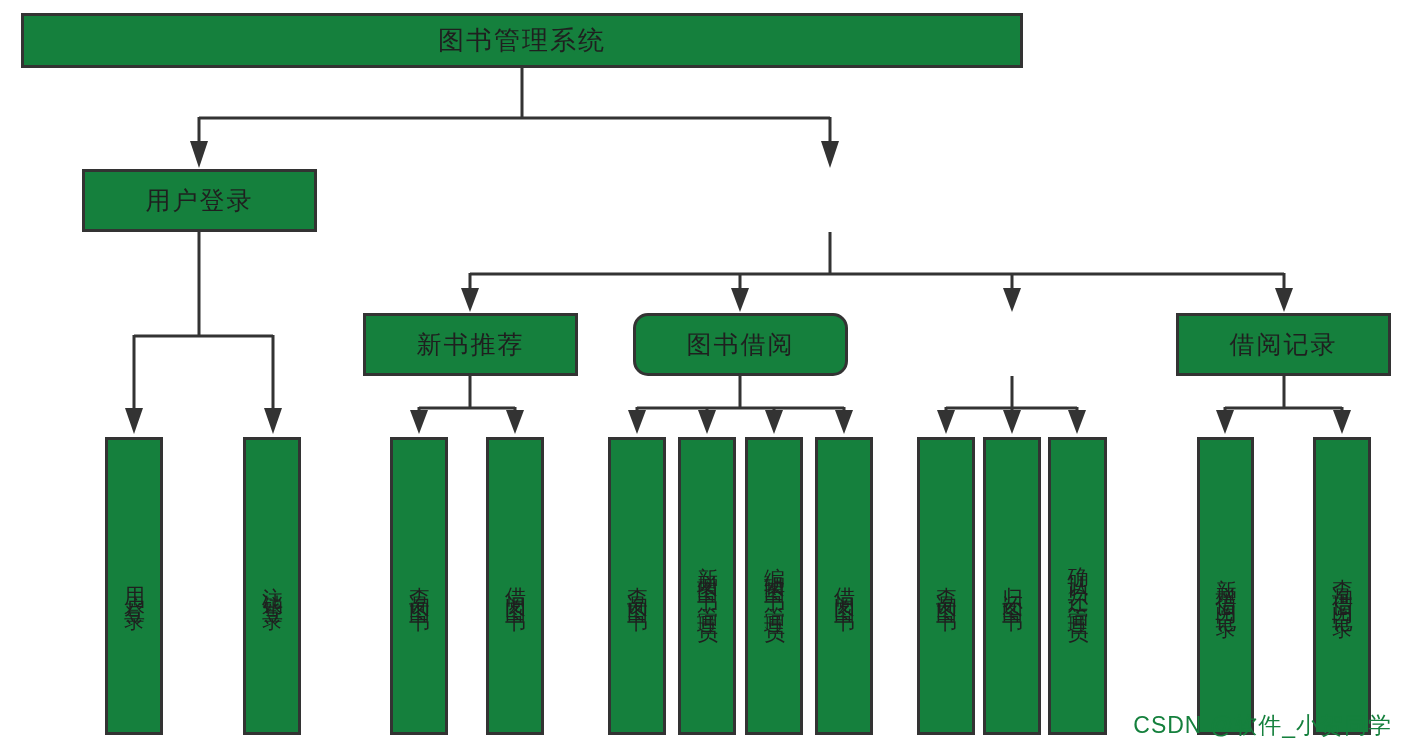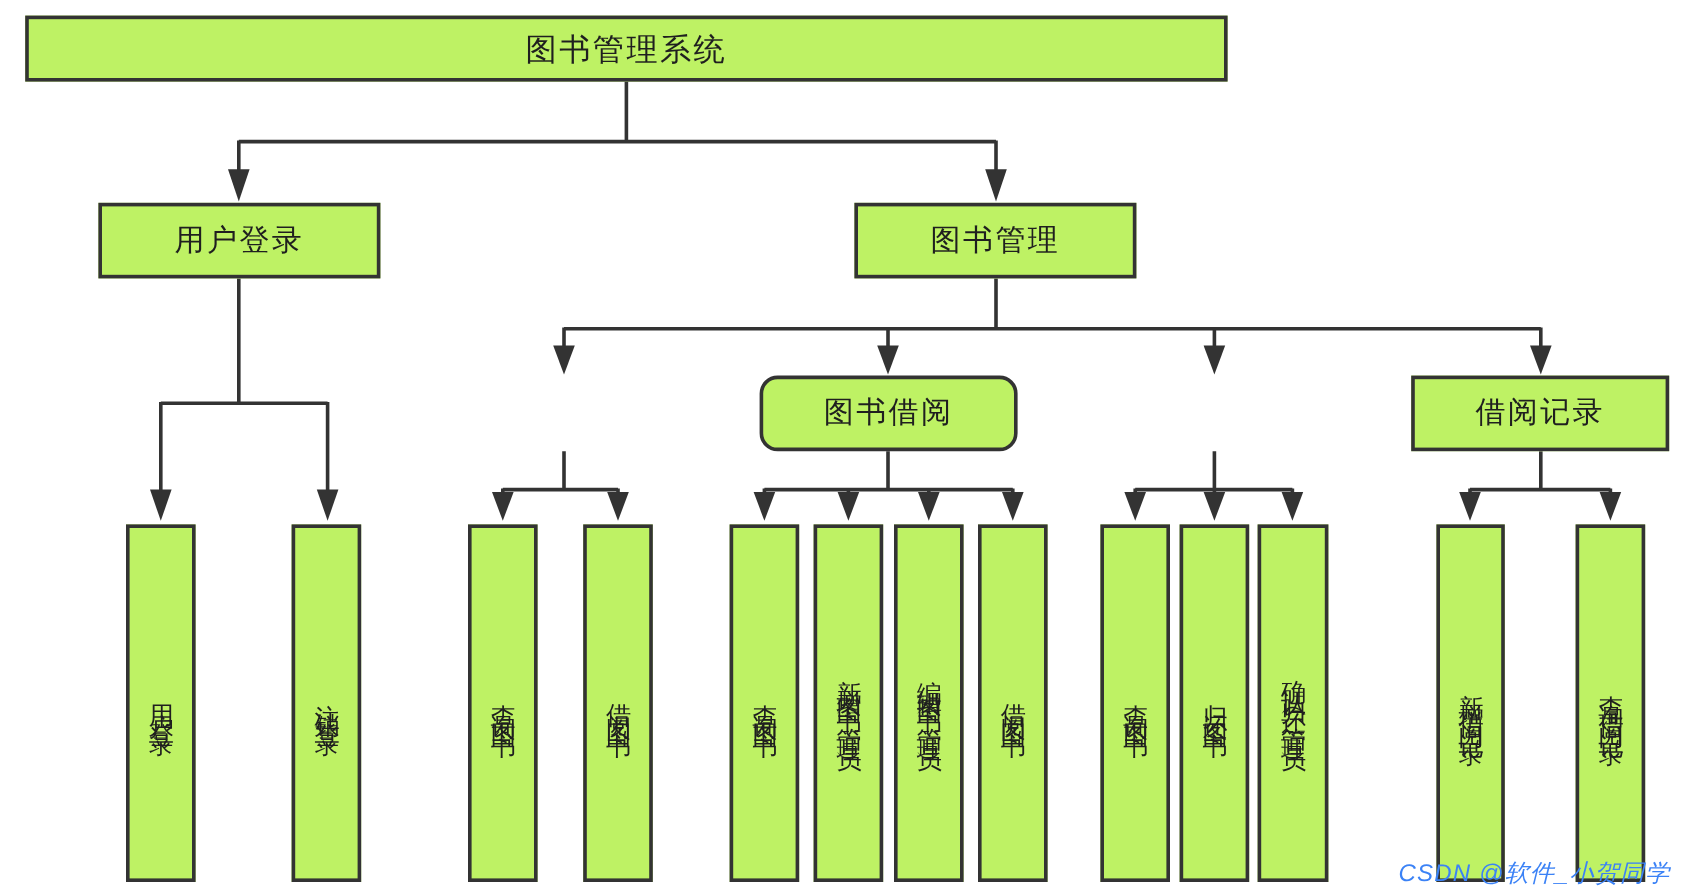--- a/index.html
+++ b/index.html
@@ -20,48 +20,48 @@
     left: 0;
     top: 0;
     width: 1405px;
     height: 747px;
     z-index: 1;
   }
   .box {
     position: absolute;
     box-sizing: border-box;
     border: 3px solid #333333;
-    background: #bef264;
+    background: #15803d;
     color: #1f1f1f;
     display: flex;
     align-items: center;
     justify-content: center;
     text-align: center;
     z-index: 2;
     line-height: 1;
+    font-family: Liberation Serif, serif;
   }
   .box.h-root   { font-size: 26px; letter-spacing: 2px; }
   .box.h-branch { font-size: 25px; letter-spacing: 2px; }
   .box.v-leaf {
     font-size: 21px;
     writing-mode: vertical-rl;
     text-orientation: mixed;
     letter-spacing: 8px;
     line-height: 1;
   }
   .watermark {
     position: absolute;
     right: 13px;
     bottom: 6px;
-    color: #3b82f6;
-    font-size: 20px;
+    color: #15803d;
+    font-size: 23px;
     letter-spacing: 1px;
     z-index: 3;
     white-space: nowrap;
-    font-style: italic;
   }
 </style>
 </head>
 <body>
 
 <div class="stage">
 
   <svg class="connectors" viewBox="0 0 1405 747" xmlns="http://www.w3.org/2000/svg">
     <g stroke="#333333" stroke-width="3" fill="none">
 
@@ -105,22 +105,22 @@
       <polygon points="1068,410 1086,410 1077,434"></polygon>
 
       <polygon points="1216,410 1234,410 1225,434"></polygon>
       <polygon points="1333,410 1351,410 1342,434"></polygon>
     </g>
   </svg>
 
   <div class="box h-root" style="left:21px; top:13px; width:1002px; height:55px;">图书管理系统</div>
 
   <div class="box h-branch" style="left:82px; top:169px; width:235px; height:63px;">用户登录</div>
-  <div class="box h-branch" style="left:712px; top:169px; width:235px; height:63px;">图书管理</div>
 
+  <div class="box h-branch" style="left:363px; top:313px; width:215px; height:63px;">新书推荐</div>
   <div class="box h-branch" style="left:633px; top:313px; width:215px; height:63px;border-radius:15px;">图书借阅</div>
   <div class="box h-branch" style="left:1176px; top:313px; width:215px; height:63px;">借阅记录</div>
 
   <div class="box v-leaf" style="left:105px; top:437px; width:58px; height:298px;">用户登录</div>
   <div class="box v-leaf" style="left:243px; top:437px; width:58px; height:298px;">注销登录</div>
 
   <div class="box v-leaf" style="left:390px; top:437px; width:58px; height:298px;">查询图书</div>
   <div class="box v-leaf" style="left:486px; top:437px; width:58px; height:298px;">借阅图书</div>
 
   <div class="box v-leaf" style="left:608px; top:437px; width:58px; height:298px;">查询图书</div>

